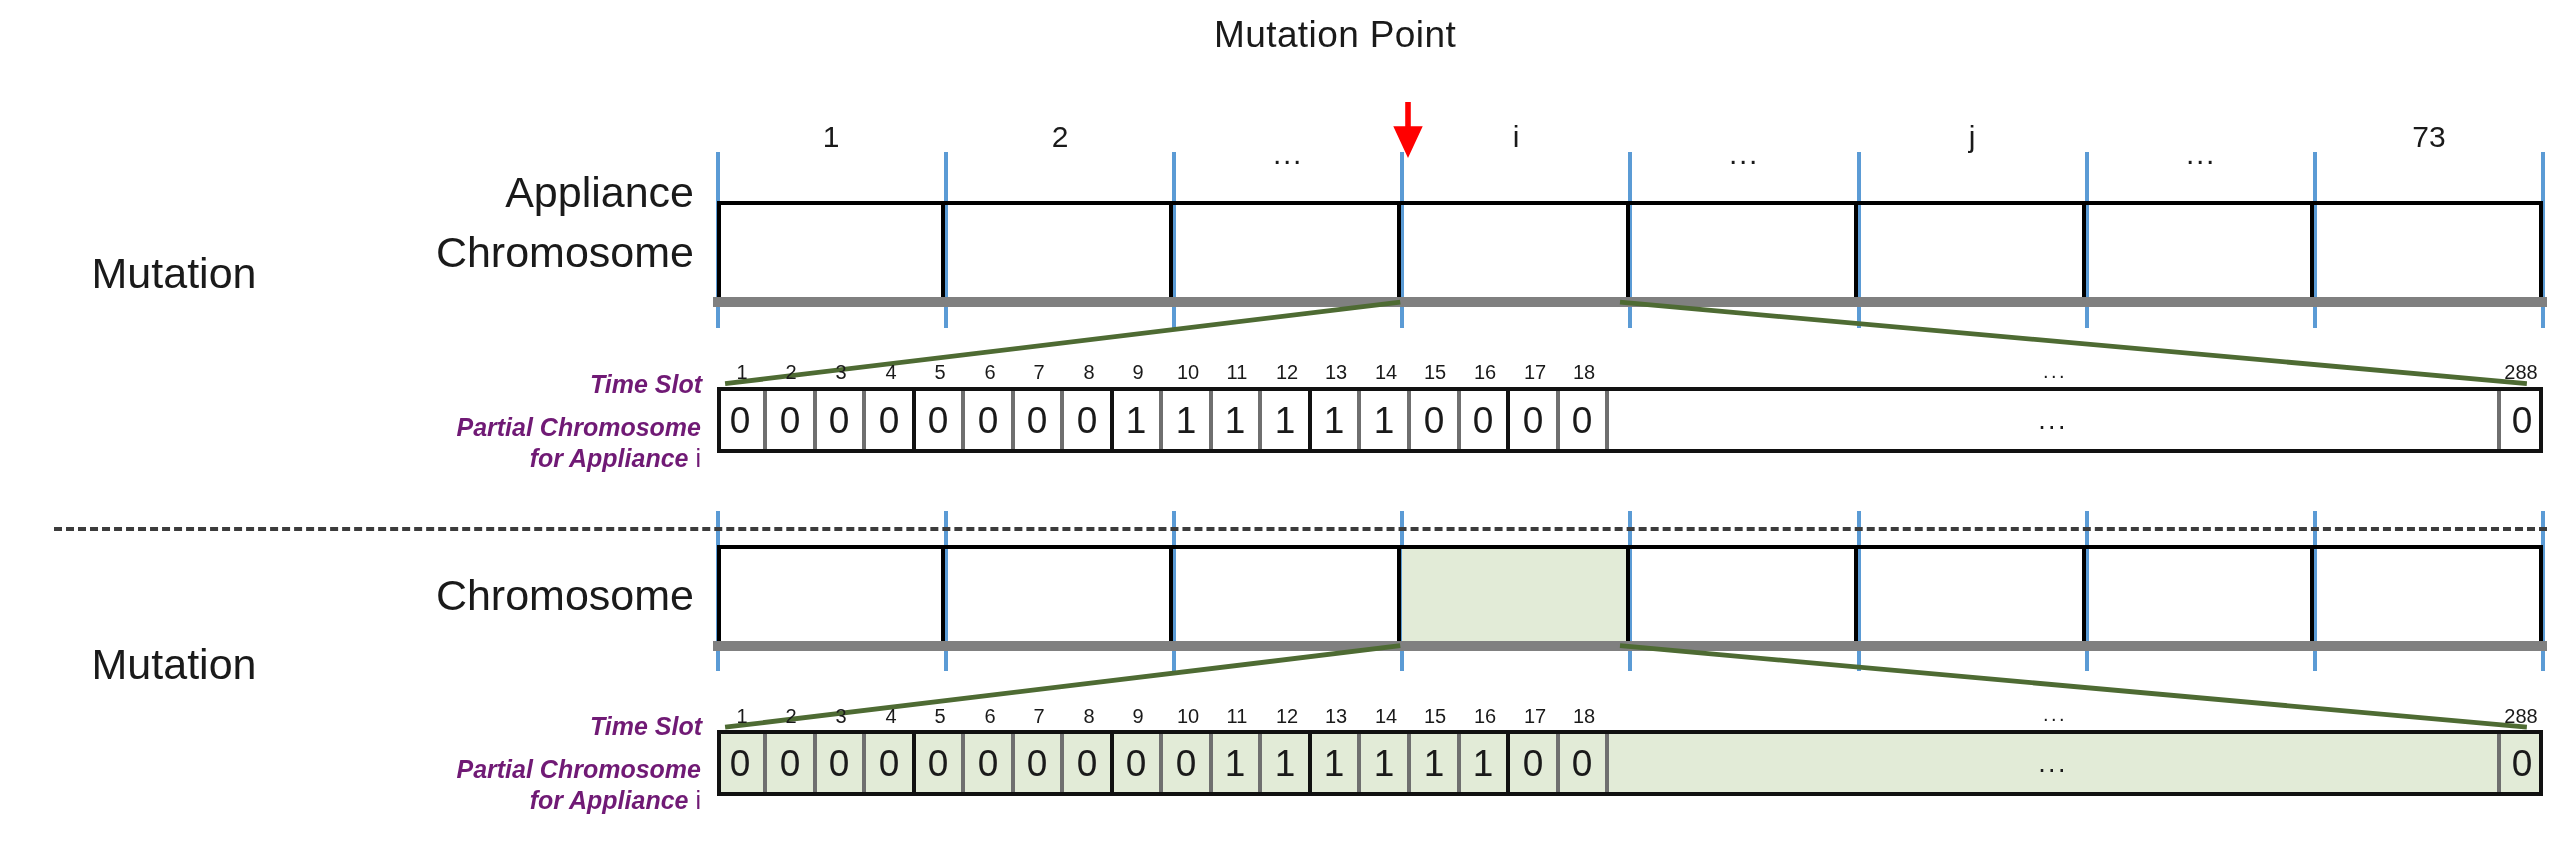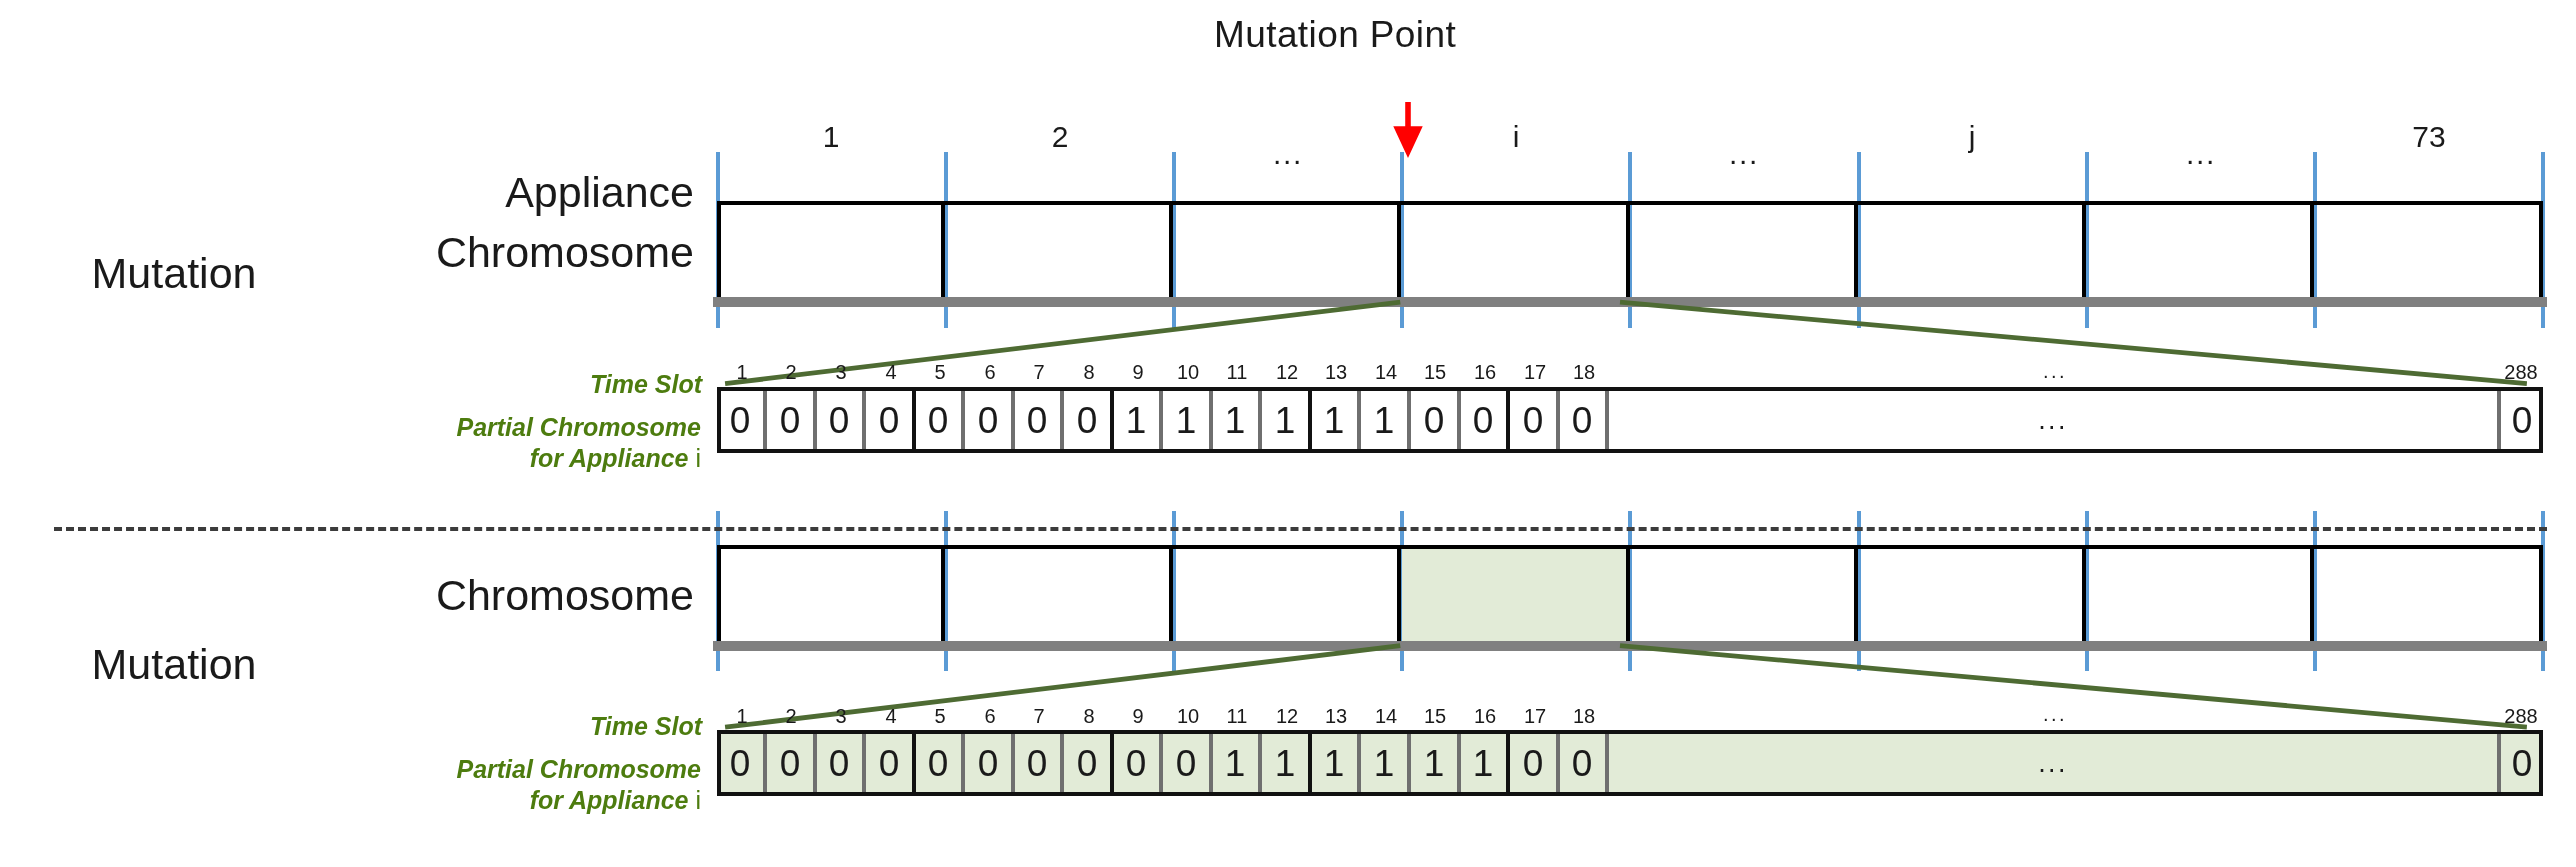--- a/index.html
+++ b/index.html
@@ -21,21 +21,21 @@
   .sideLbl{
     font-size:43px;color:#1a1a1a;white-space:nowrap;text-align:center;line-height:1.18;
   }
   .colNum{
     font-size:30px;color:#1a1a1a;white-space:nowrap;text-align:center;
   }
   .ellip{
     font-size:30px;color:#1a1a1a;white-space:nowrap;text-align:center;letter-spacing:1.6px;
   }
   .italLbl{
-    font-size:25px;color:#4d7c0f;font-style:italic;font-weight:bold;white-space:nowrap;text-align:right;line-height:1.22;
+    font-size:25px;color:#701a75;font-style:italic;font-weight:bold;white-space:nowrap;text-align:right;line-height:1.22;
   }
   .tsNum{
     font-size:20px;color:#1a1a1a;text-align:center;white-space:nowrap;
   }
   .cellVal{
     font-size:37px;color:#1a1a1a;text-align:center;line-height:1;
   }
 
   
   .tickline{position:absolute;width:4px;background:#5b9bd5;}

